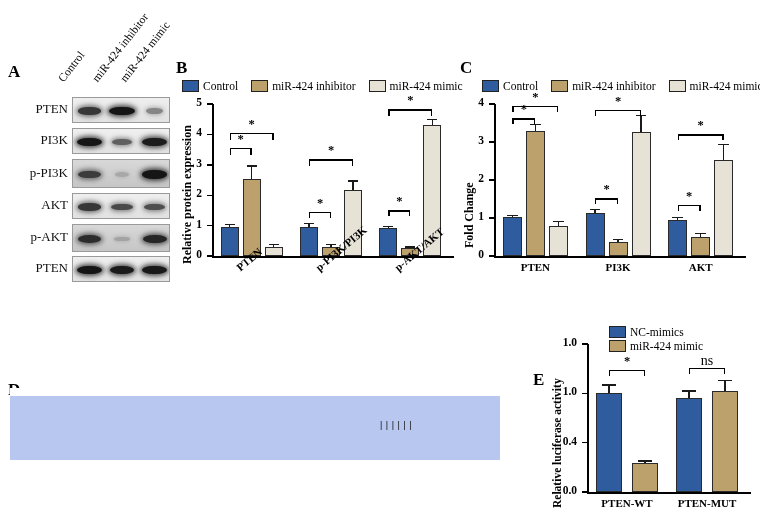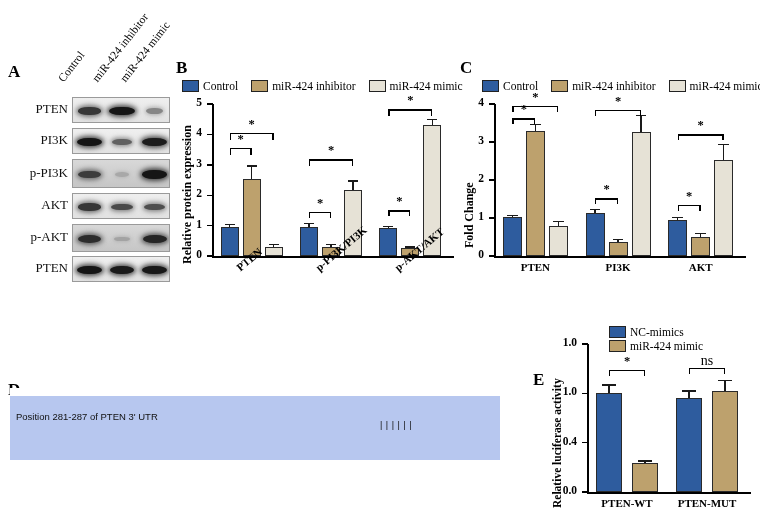--- a/index.html
+++ b/index.html
@@ -438,21 +438,20 @@
 
 <div id="panelD">
   <div class="panel-letter" style="left:8px;top:20px;">D</div>
 
   <div class="dtable">
     <div class="drow">
       <div class="dcell-left dheader-left"></div>
     </div>
     <div class="drow">
       <div class="dcell-left dbody-left">
-        <div>Position 281-287 of PTEN 3' UTR</div>
       </div>
       <div class="dcell-right dbody-right">
         <div class="seqline" style="left:123px;top:24px;letter-spacing:0.5px;font-size:9px;">| | | | | |</div>
       </div>
     </div>
   </div>
 </div>
 
 <div class="chart" id="panelE" style="left:505px;top:322px;width:255px;height:204px;">
   <div class="panel-letter" style="left:28px;top:48px;">E</div>

